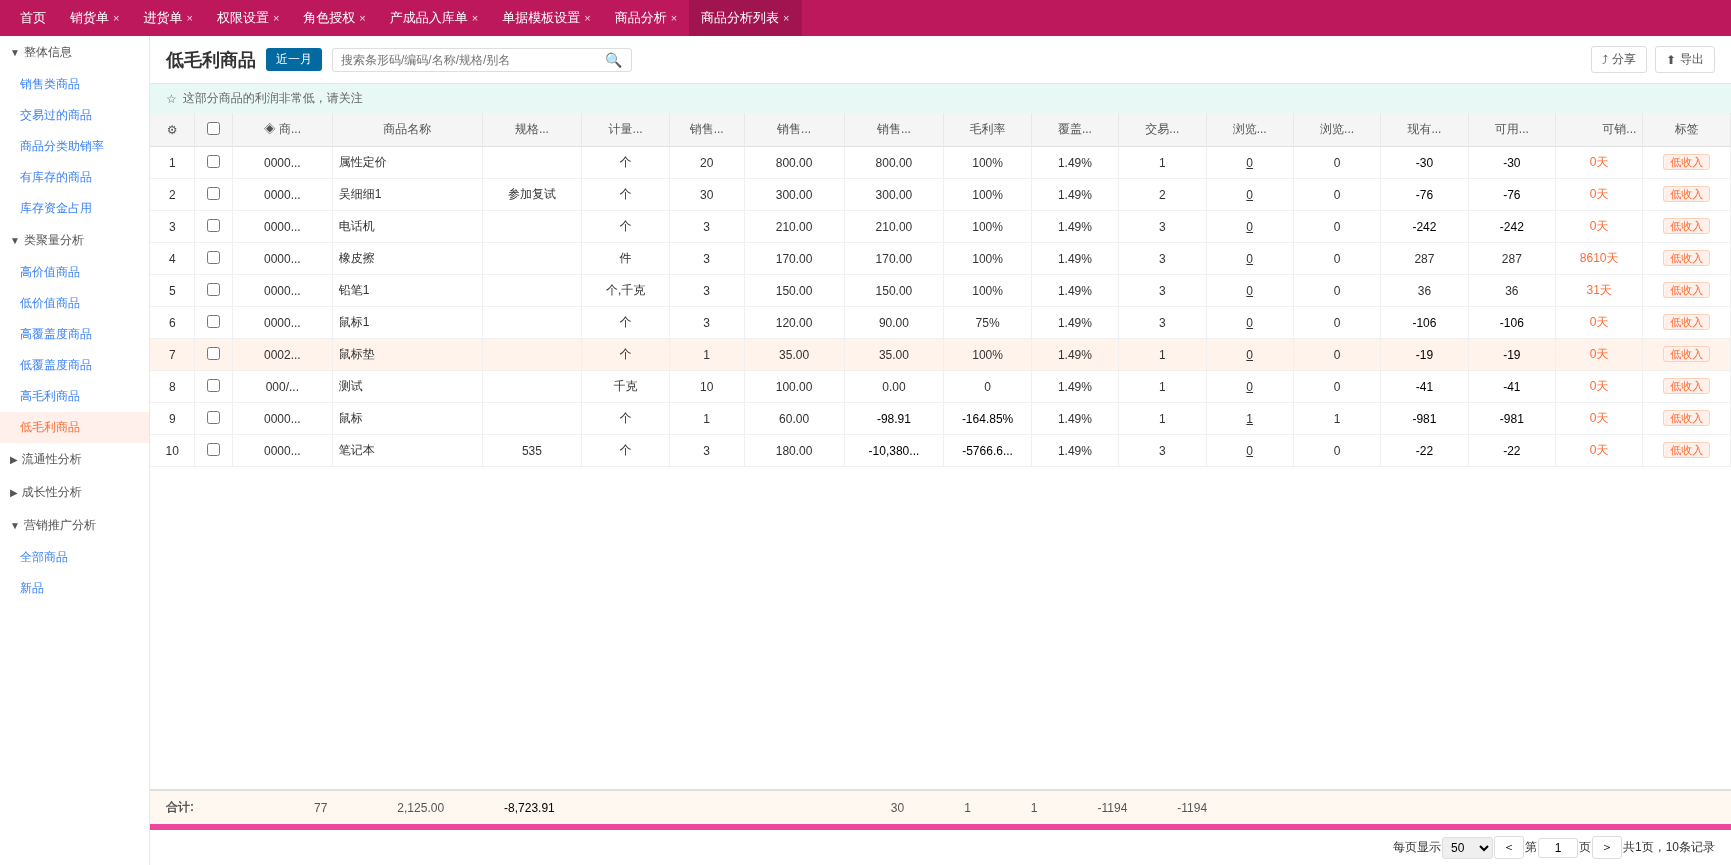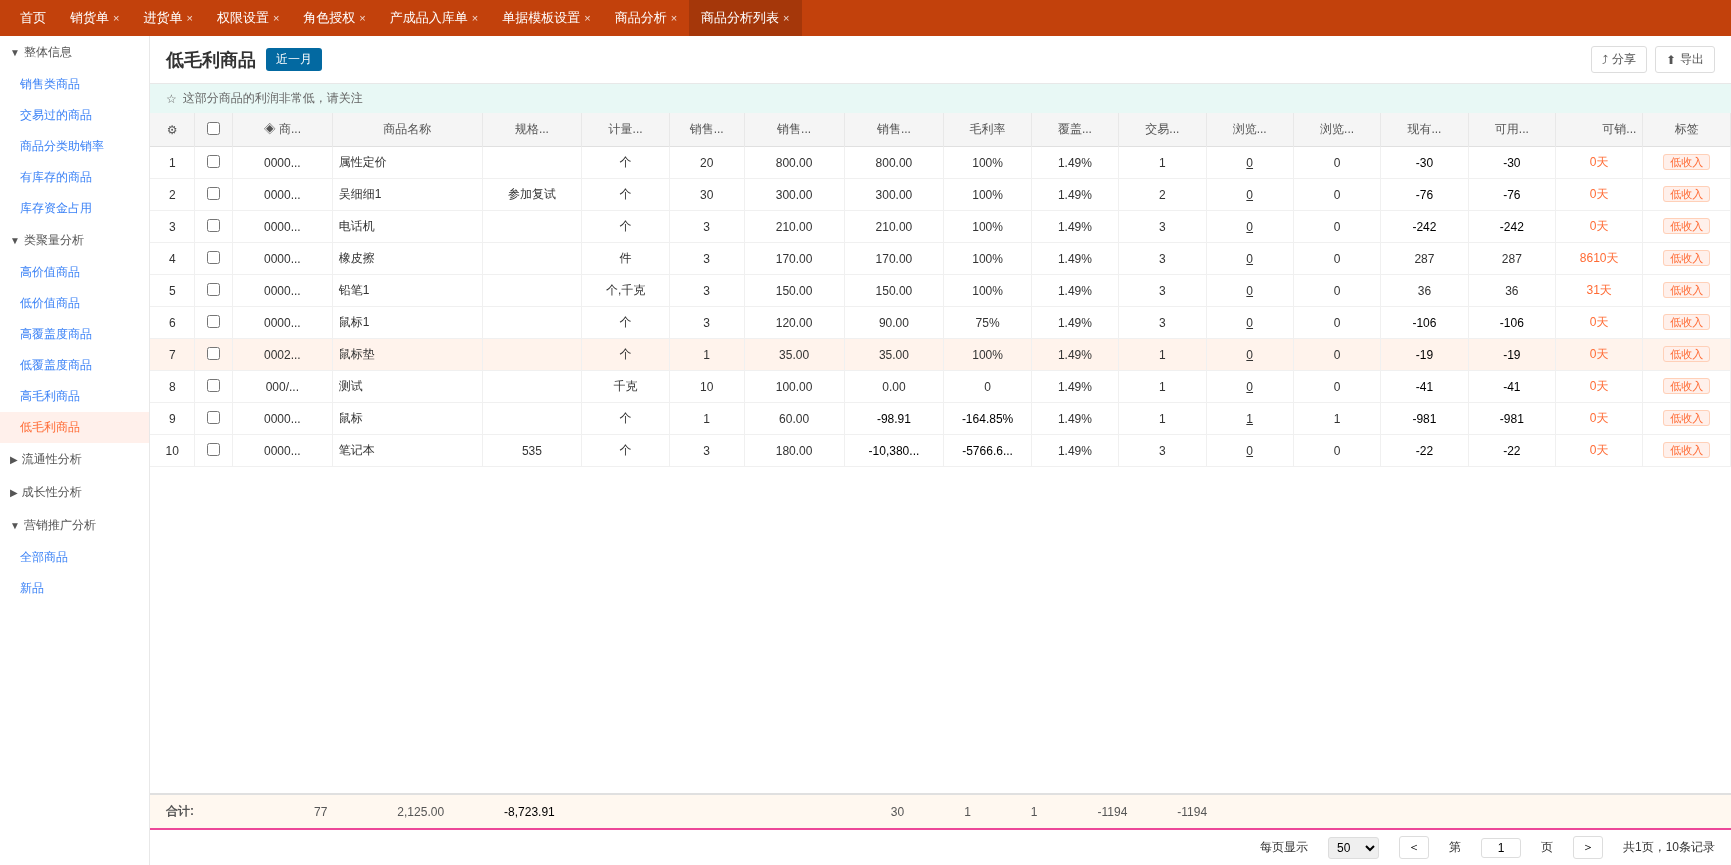--- a/index.html
+++ b/index.html
@@ -1,20 +1,20 @@
 <!DOCTYPE html>
 <html><head>
   <meta charset="utf-8">
   <style>
     * { box-sizing: border-box; margin: 0; padding: 0; }
     body { font-family: 'Microsoft YaHei', Arial, sans-serif; font-size: 12px; color: #333; background: #f5f5f5; }
 
     
     .top-nav {
-      background: #c2410c;
+      background: #be185d;
       display: flex;
       align-items: center;
       height: 36px;
       padding: 4px 8px;
     }
     .nav-item {
       color: #fff;
       padding: 0 12px;
       height: 36px;
       display: flex;
@@ -193,23 +193,23 @@
       color: #555;
     }
     .footer-label { font-weight: bold; margin-right: 20px; }
 
     
     .pagination-bar {
       display: flex;
       align-items: center;
       justify-content: flex-end;
       padding: 6px 16px;
-      border-top: 2px solid #ec4899;
+      border-top: 6px solid #ec4899;
       background: #fff;
-      gap: 20px;
+      gap: 1px;
       font-size: 12px;
     }
     .per-page-select {
       border: 1px solid #ddd;
       border-radius: 3px;
       padding: 2px 4px;
       font-size: 12px;
     }
     .page-nav-btn {
       border: 1px solid #ddd;
@@ -325,20 +325,24 @@
     </div>
     <div class="sidebar-item">全部商品</div>
     <div class="sidebar-item">新品</div>
   </aside>
 
   <div class="content">
 
     <div class="page-header">
       <span class="page-title">低毛利商品</span>
       <button class="time-filter-btn">近一月</button>
+      <div class="search-box">
+        <input type="text" placeholder="搜索条形码/编码/名称/规格/别名" style="">
+        <span style="color:#aaa; font-size:14px;">🔍</span>
+      </div>
       <div class="header-actions">
         <button class="action-btn">
           <span>⤴</span>
           <span>分享</span>
         </button>
         <button class="action-btn">
           <span>⬆</span>
           <span>导出</span>
         </button>
       </div>

